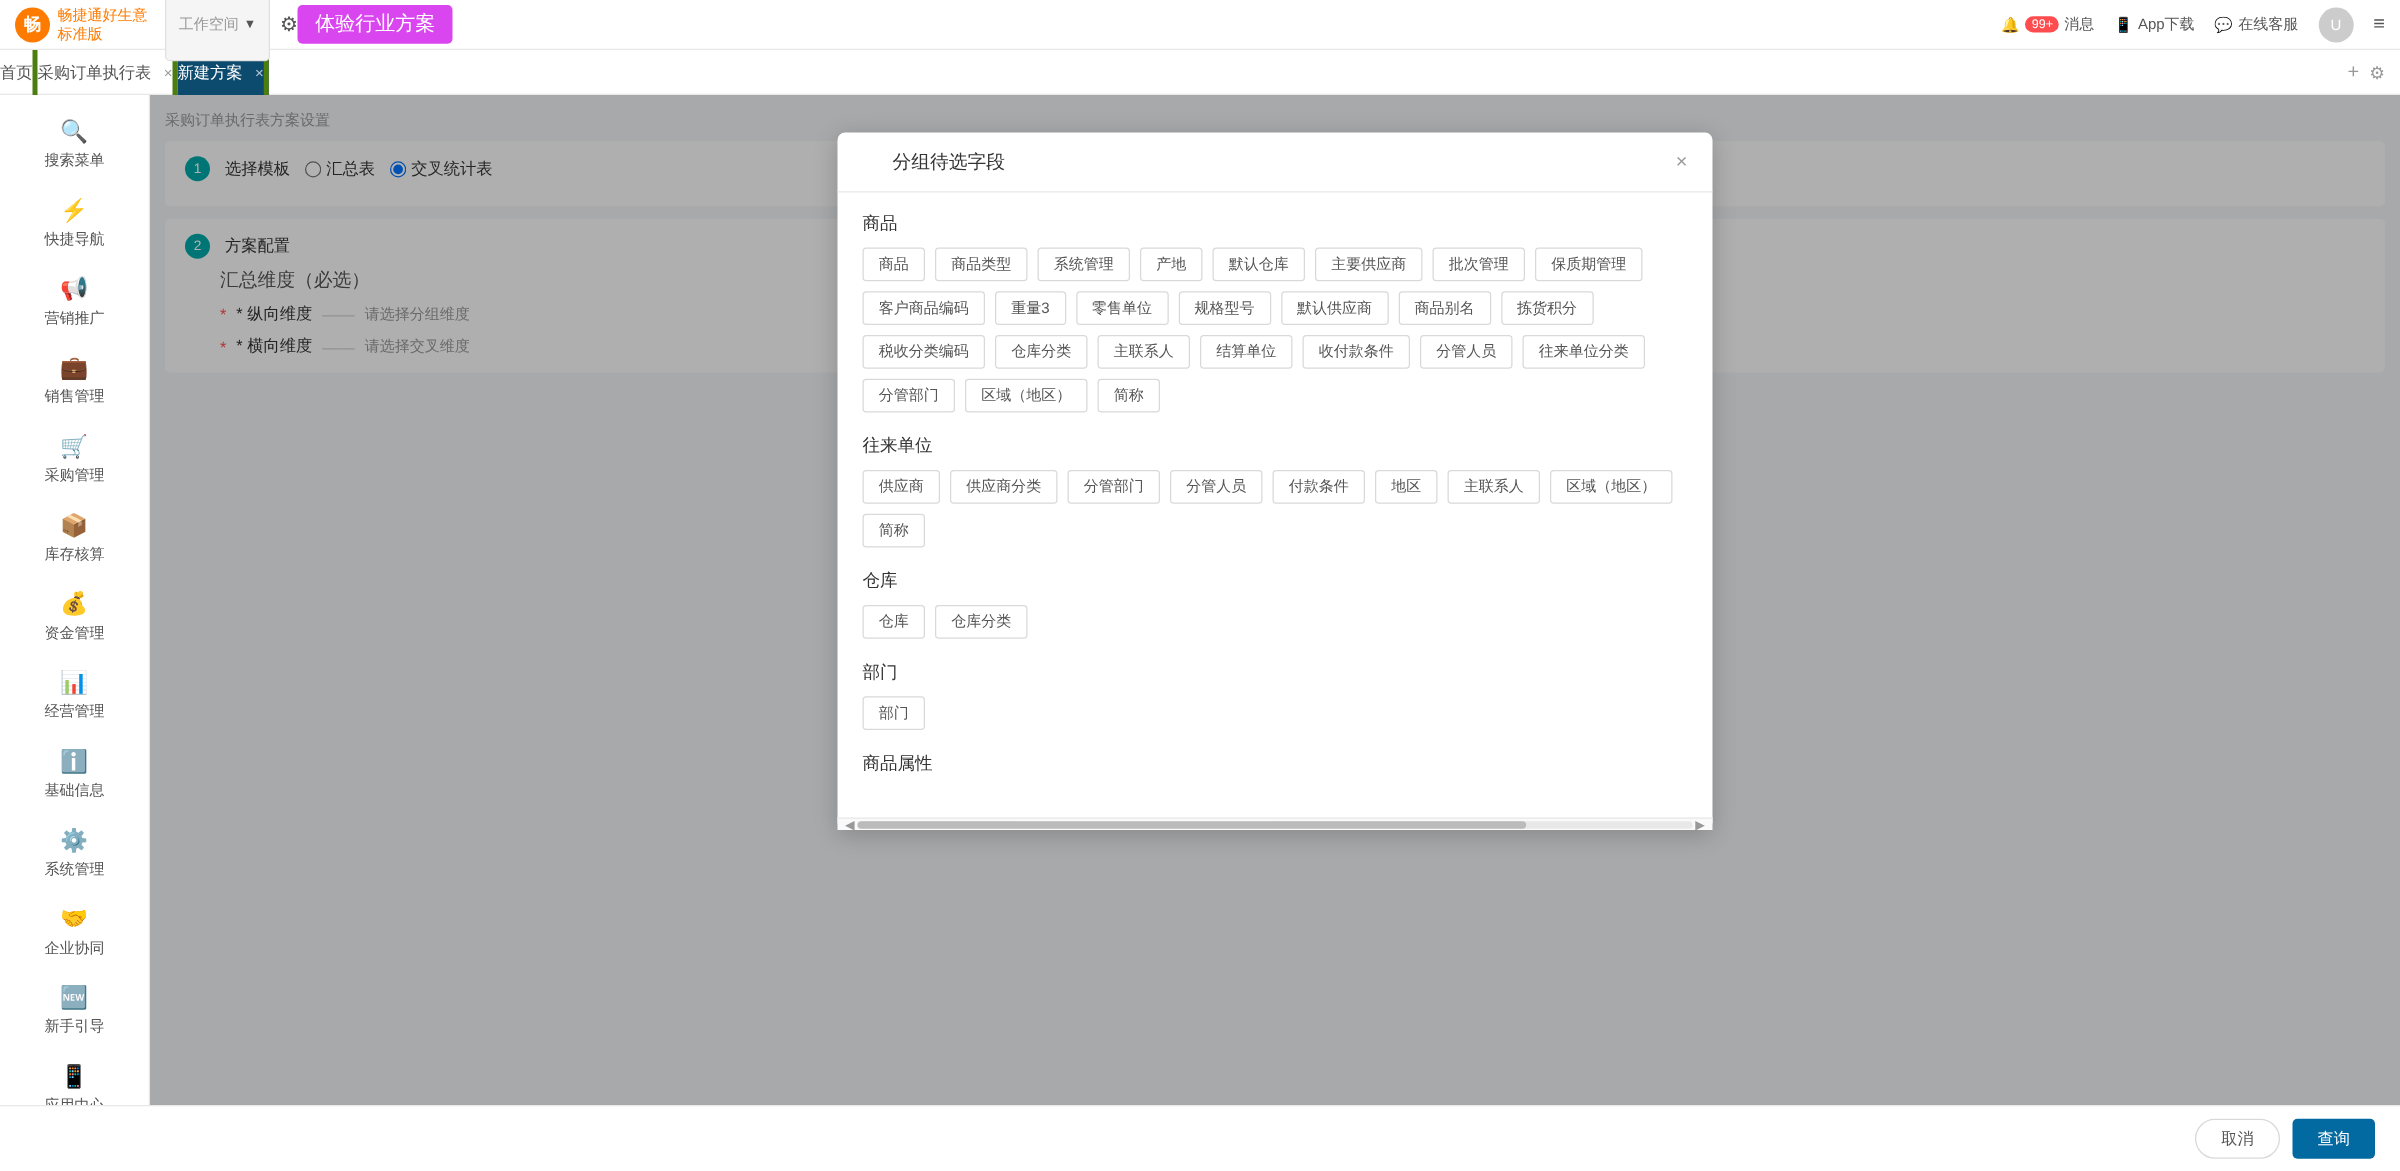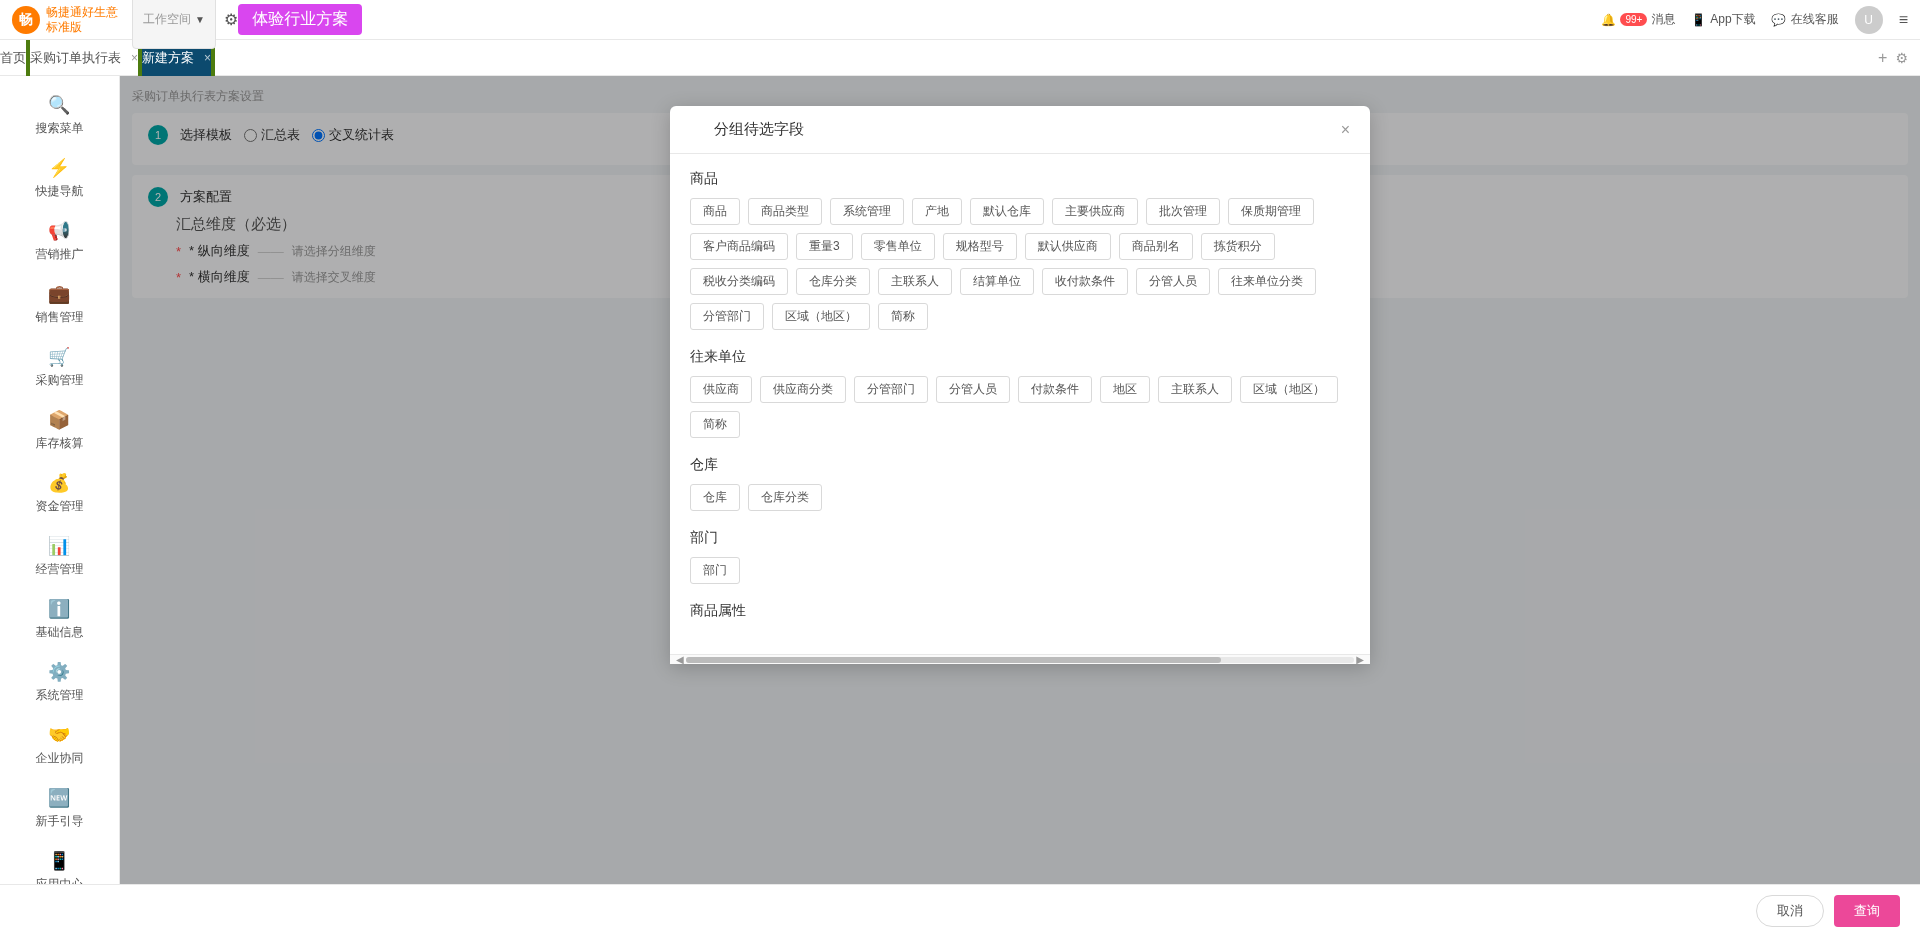--- a/index.html
+++ b/index.html
@@ -259,21 +259,21 @@
     .btn-cancel {
       border: 1px solid #d9d9d9;
       background: #fff;
       color: #555;
       padding: 6px 20px;
       border-radius: 16px;
       cursor: pointer;
       font-size: 13px;
     }
     .btn-confirm {
-      background: #ec4899;
+      background: #0369a1;
       color: #fff;
       border: none;
       padding: 6px 20px;
       border-radius: 4px;
       cursor: pointer;
       font-size: 13px;
     }
 
     
     .bg-section {

